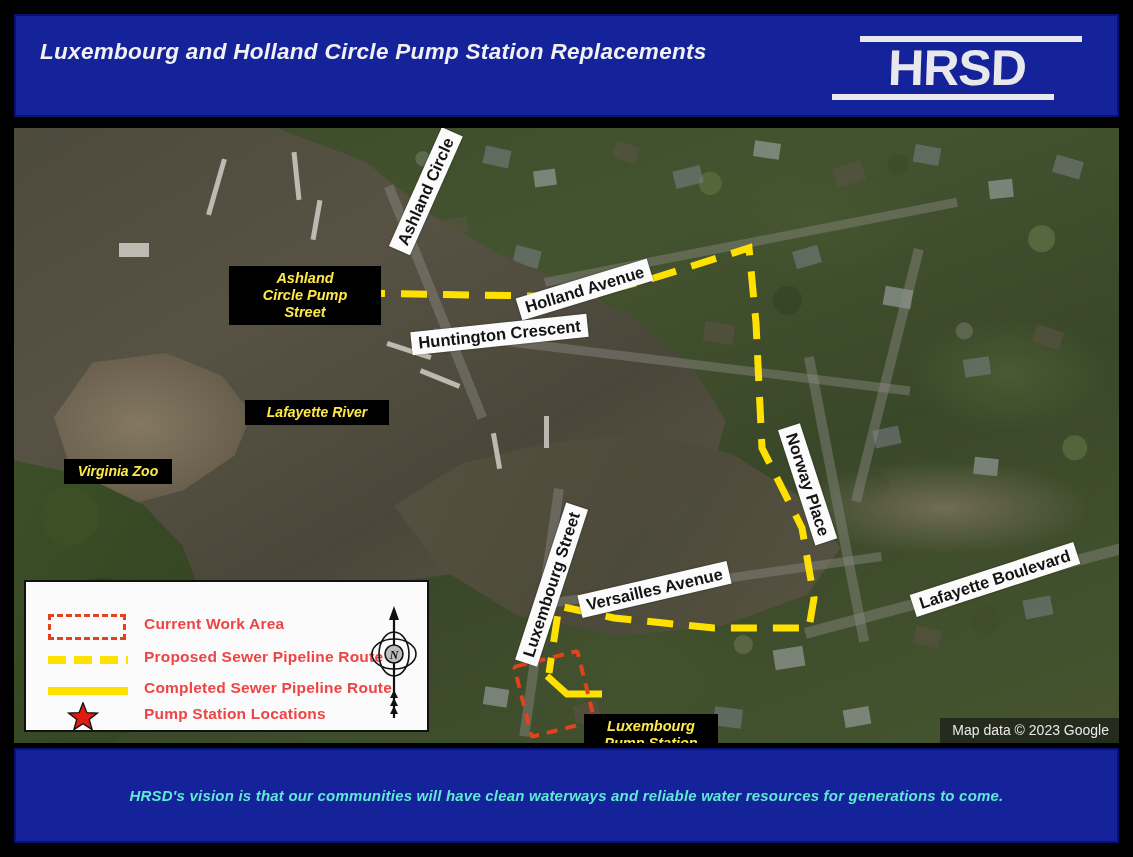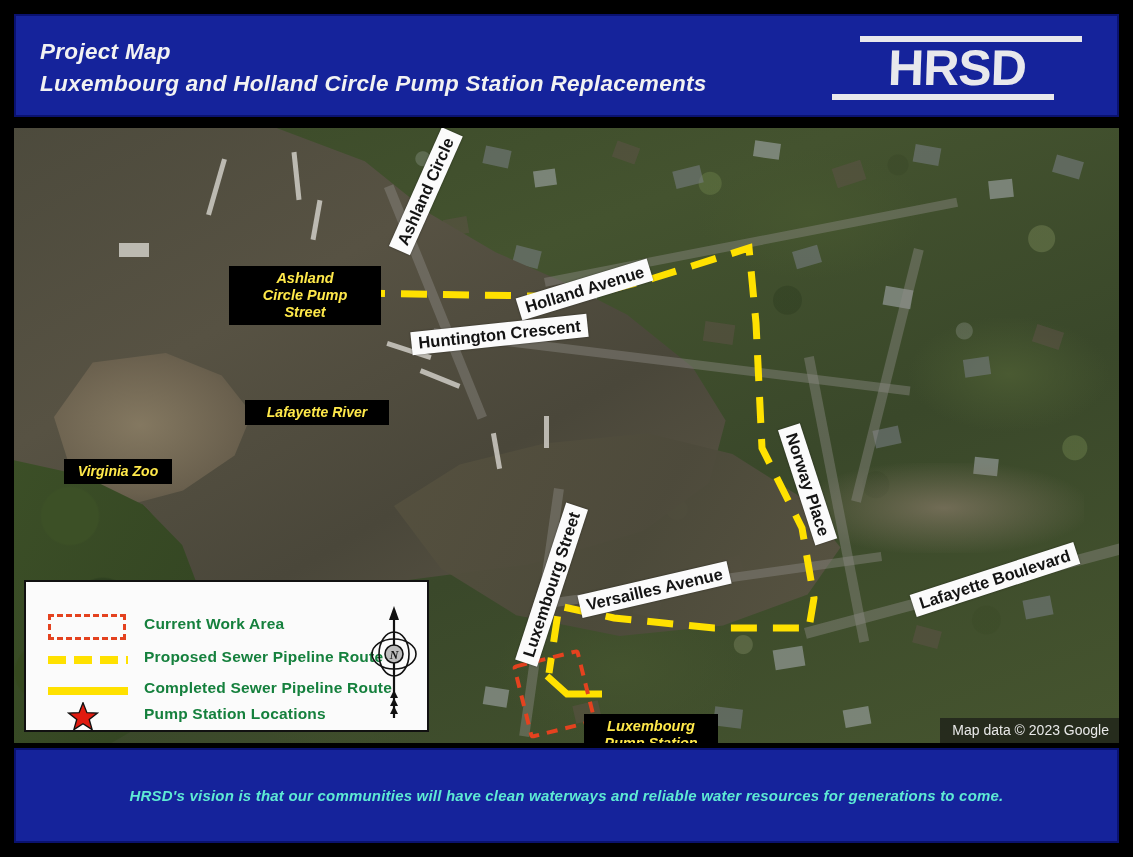--- a/index.html
+++ b/index.html
@@ -120,21 +120,21 @@
       color:#e9e9e9;font-size:14px;padding:4px 10px 5px 12px;white-space:nowrap;}
 
   
   #legend{position:absolute;left:10px;top:452px;width:405px;height:152px;
       background:#fbfbfb;border:2px solid #111;box-sizing:border-box;}
   #legend-title{text-align:center;font-weight:bold;font-size:15px;color:#111;
       margin-top:5px;letter-spacing:.4px;}
   .legend-row{position:absolute;left:0;width:405px;height:30px;}
   .legend-sym{position:absolute;left:18px;top:0;width:88px;height:30px;}
   .legend-text{position:absolute;left:118px;top:3px;font-weight:bold;font-size:15.5px;
-      color:#15803d;white-space:nowrap;letter-spacing:.2px;}
+      color:#ef4444;white-space:nowrap;letter-spacing:.2px;}
   .sym-workarea{position:absolute;left:4px;top:2px;width:78px;height:26px;
       border:3px dashed #e4421f;box-sizing:border-box;}
   .sym-proposed{position:absolute;left:4px;top:11px;width:80px;height:8px;
       background:repeating-linear-gradient(90deg,#ffe100 0 18px,rgba(0,0,0,0) 18px 26px);}
   .sym-completed{position:absolute;left:4px;top:11px;width:80px;height:8px;background:#ffe100;}
   #north{position:absolute;right:10px;top:24px;width:46px;height:120px;}
 
   
   #footer{position:absolute;left:14px;top:748px;width:1105px;height:95px;
       background:#15239b;border:2px solid #0a1270;box-sizing:border-box;
@@ -142,21 +142,20 @@
   #footer-text{font-style:italic;font-weight:bold;color:#5eead4;font-size:15px;
       letter-spacing:.2px;white-space:nowrap;}
 </style>
 </head>
 <body>
 
 <div id="page">
 
   <div id="header">
     <div id="header-titles">
-      <div class="hdr-line l1">Project Map</div>
       <div class="hdr-line l2">Luxembourg and Holland Circle Pump Station Replacements</div>
     </div>
     <div id="logo">
       <div class="logo-bar top"></div>
       <div class="logo-bar bot"></div>
       <div id="logo-text">HRSD</div>
     </div>
   </div>
 
   <div id="map">

